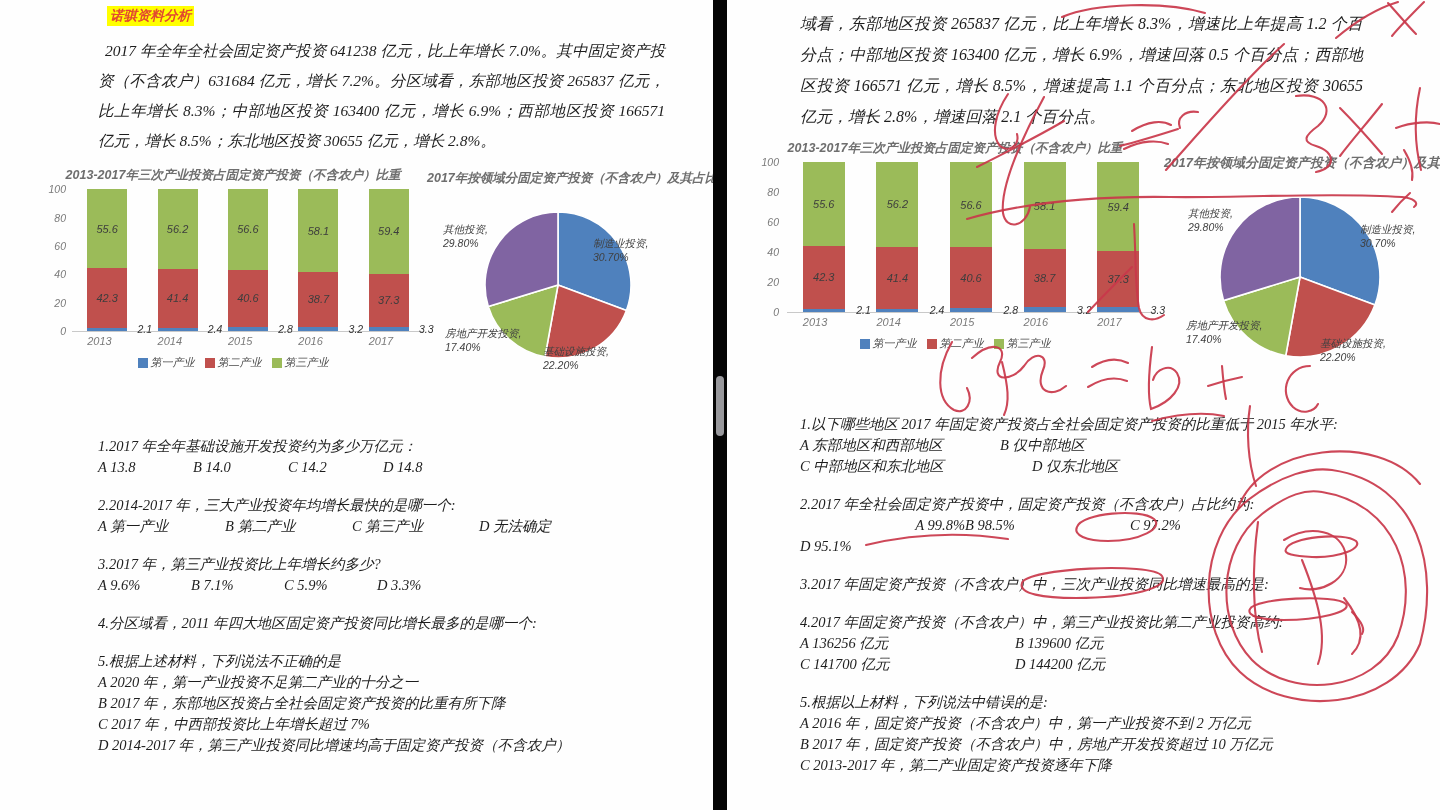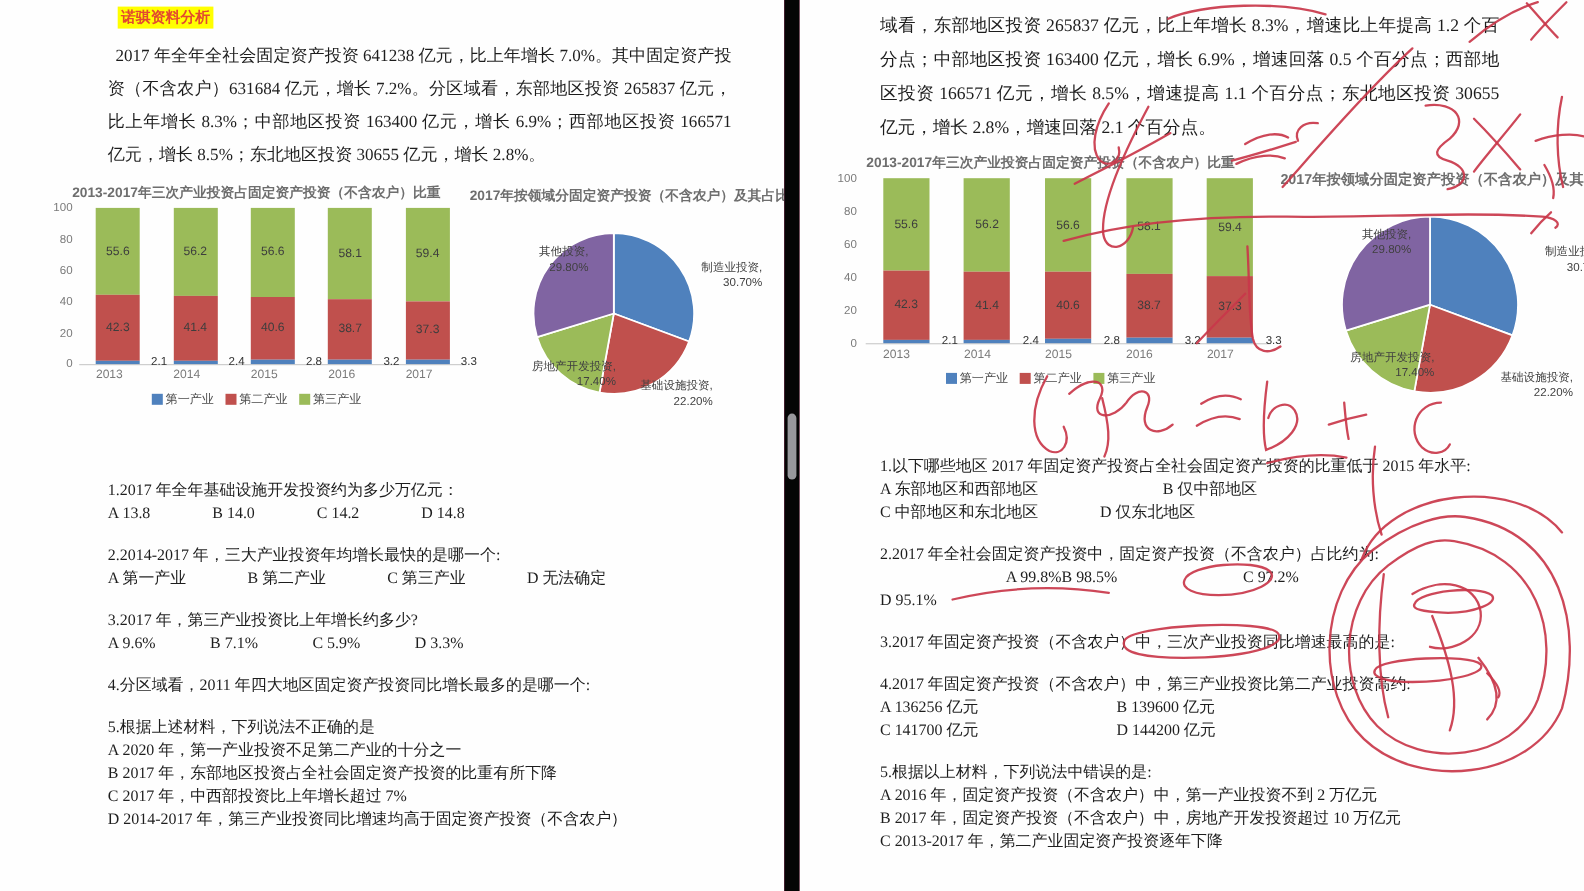--- a/index.html
+++ b/index.html
@@ -1,17 +1,17 @@
 <!DOCTYPE html>
 <html><head>
 <meta charset="utf-8">
 <style>
   html,body{margin:0;padding:0;background:#000;}
-  .screen{position:relative;width:1440px;height:810px;overflow:hidden;background:#be185d;
-          font-family:"Liberation Serif","DejaVu Serif",serif;color:#1d1d1d;}
+  .screen{position:relative;width:1440px;height:810px;overflow:hidden;background:#14532d;
+          font-family:"Liberation Serif","DejaVu Serif",serif;color:#1d1d1d;font-style:italic;}
   .page{position:absolute;top:0;height:810px;background:#fefefe;overflow:hidden;}
   .page-left{left:0;width:713px;}
   .page-right{left:727px;width:713px;}
   .divider{position:absolute;top:0;left:713px;width:14px;height:810px;background:#050505;}
   .scroll-thumb{position:absolute;left:3px;top:376px;width:8px;height:60px;background:#98989c;border-radius:4px;}
 
   .doc-title{position:absolute;left:107px;top:6px;font-size:13.5px;font-weight:bold;padding:1px 3px;}
   .para{position:absolute;text-align:justify;}
   .para-left{left:98px;top:36px;width:567px;font-size:15.5px;line-height:30px;text-indent:7px;}
   .para-right{left:73px;top:8px;width:563px;font-size:16px;line-height:31px;}
@@ -25,21 +25,21 @@
   .bc-seg{display:flex;align-items:center;justify-content:center;font-size:11px;color:#3d3d3d;overflow:hidden;}
   .bc-bluelabel{position:absolute;font-size:10.5px;color:#333;bottom:-4px;white-space:nowrap;}
   .bc-xrow{display:flex;justify-content:space-around;font-size:11px;color:#7a7a7a;margin-top:3px;}
   .bc-xrow span{}
   .bc-legend{display:flex;justify-content:center;gap:10px;font-size:11px;color:#4a4a4a;margin-top:8px;}
   .bc-legend .li{display:flex;align-items:center;gap:3px;}
   .bc-legend .sw{width:10px;height:10px;display:inline-block;}
 
   .piechart{position:absolute;font-family:"Liberation Sans","DejaVu Sans",sans-serif;color:#595959;}
   .pc-title{position:absolute;top:2px;white-space:nowrap;font-size:12.5px;color:#6e6e6e;font-weight:600;}
-  .pc-label{position:absolute;font-size:10.5px;line-height:14px;color:#404040;text-align:right;}
+  .pc-label{position:absolute;font-size:10.5px;line-height:14px;color:#404040;text-align:left;}
   
   .pie-left{left:425px;top:168px;width:285px;height:224px;}
   .pie-left .pc-title{left:2px;top:2px;}
   .pie-left svg{position:absolute;left:58px;top:42px;}
   .pie-left .pl-0{left:168px;top:68px;width:100px;}
   .pie-left .pl-1{left:118px;top:176px;width:105px;}
   .pie-left .pl-2{left:20px;top:158px;width:115px;}
   .pie-left .pl-3{left:18px;top:54px;width:92px;}
   
   .pie-right{left:433px;top:150px;width:280px;height:240px;}
@@ -279,22 +279,22 @@
         <div class="pc-label pl-3">
           <div>其他投资,</div>
           <div>29.80%</div>
         </div>
       </div>
 
     <div class="questions" style="left:73px;top:414px;width:567px;">
         <div class="q">
           <div class="q-text">1.以下哪些地区 2017 年固定资产投资占全社会固定资产投资的比重低于 2015 年水平:</div>
           <div class="q-opts">
-            <div class="q-row"><span class="opt" style="width: 200px;">A  东部地区和西部地区</span><span class="opt" style="width: 200px; text-align: center;">B  仅中部地区</span></div>
-            <div class="q-row"><span class="opt" style="width: 200px;">C  中部地区和东北地区</span><span class="opt" style="width: 200px;">D  仅东北地区</span></div>
+            <div class="q-row"><span class="opt" style="width: 200px;">A  东部地区和西部地区</span><span class="opt" style="width: 200px;">B  仅中部地区</span></div>
+            <div class="q-row"><span class="opt" style="width: 200px;">C  中部地区和东北地区</span><span class="opt" style="width: 200px; margin-left: 32px;">D  仅东北地区</span></div>
           </div>
         </div>
         <div class="q">
           <div class="q-text">2.2017 年全社会固定资产投资中，固定资产投资（不含农户）占比约为:</div>
           <div class="q-opts"><span class="opt" style="width: 165px; text-align: right;">A  99.8%</span><span class="opt" style="width: 165px;">B  98.5%</span><span class="opt" style="width: 165px;">C  97.2%</span><span class="opt" style="width: 165px;">D  95.1%</span></div>
         </div>
         <div class="q">
           <div class="q-text">3.2017 年固定资产投资（不含农户）中，三次产业投资同比增速最高的是:</div>
         </div>
         <div class="q">

